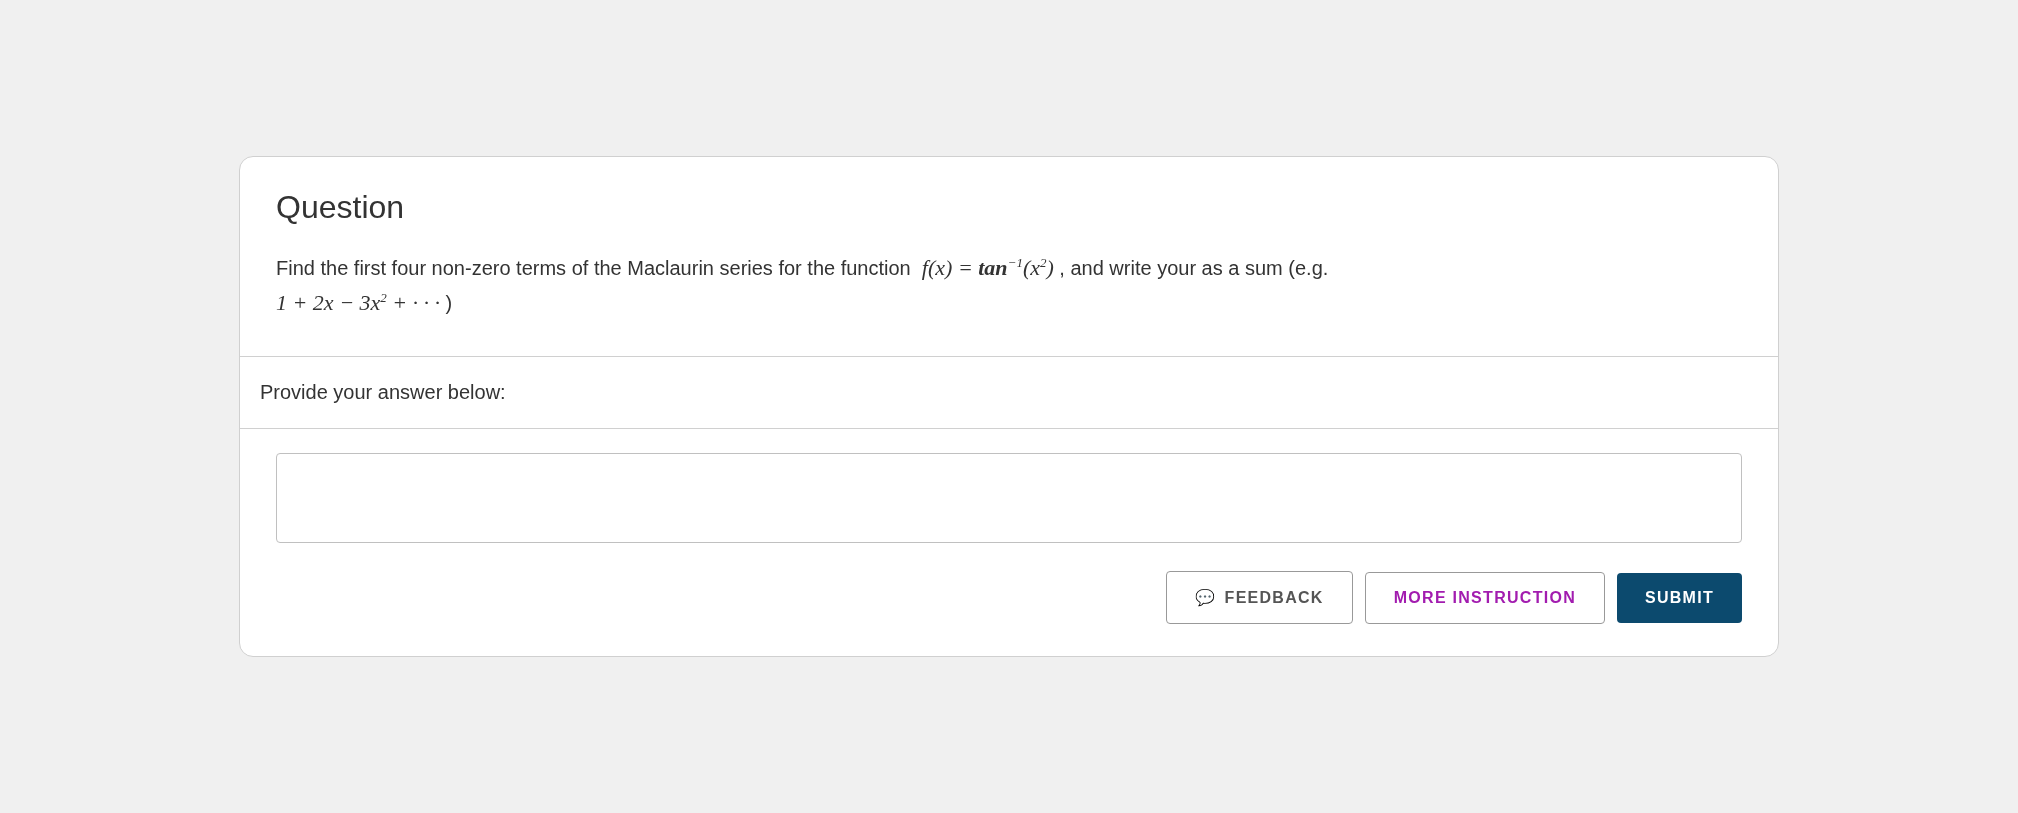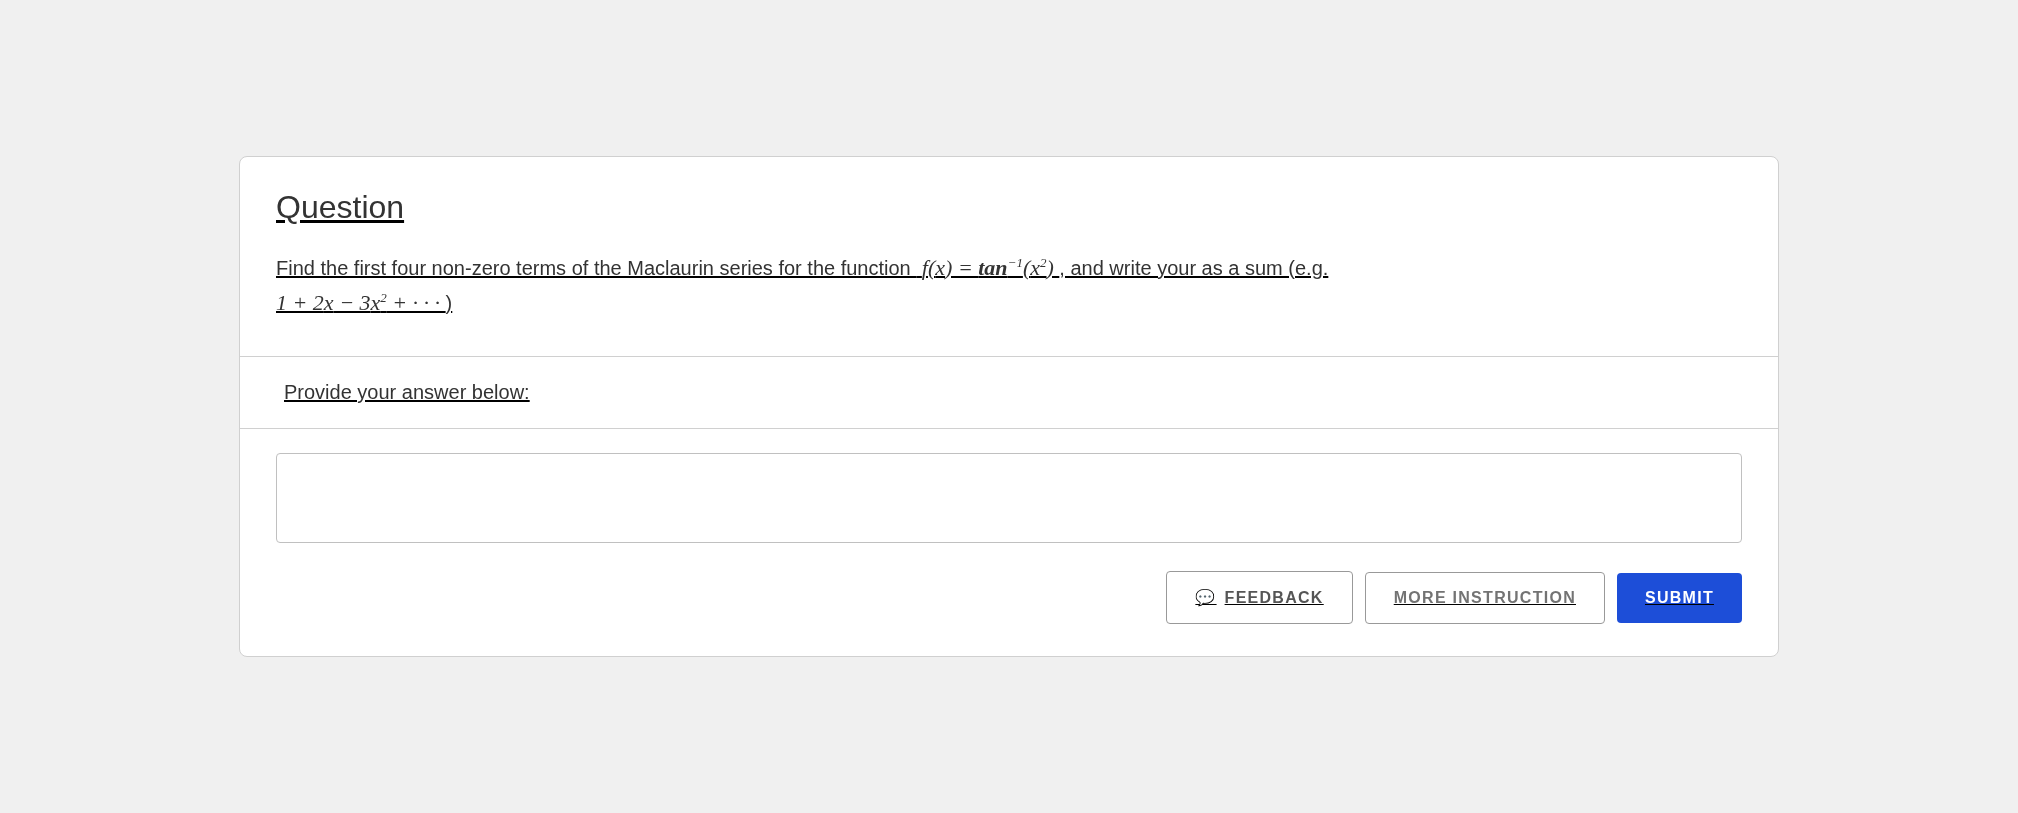--- a/index.html
+++ b/index.html
@@ -20,23 +20,22 @@
     }
 
     .page-wrapper {
       width: 100%;
       max-width: 1540px;
     }
 
     .card {
       background: #ffffff;
       border: 1px solid #d0d0d0;
-      border-radius: 8px;
+      border-radius: 14px;
       overflow: hidden;
-      text-decoration: underline;
     }
 
     .question-section {
       padding: 32px 36px 36px 36px;
       border-bottom: 1px solid #d0d0d0;
     }
 
     .question-title {
       font-family: Arial, Helvetica, sans-serif;
       font-size: 32px;
@@ -58,21 +57,21 @@
       font-style: italic;
       font-size: 22px;
     }
 
     sup {
       font-size: 13px;
       vertical-align: super;
     }
 
     .answer-label-section {
-      padding: 24px 44px;
+      padding: 24px 20px;
       border-bottom: 1px solid #d0d0d0;
     }
 
     .answer-label {
       font-family: Arial, Helvetica, sans-serif;
       font-size: 20px;
       color: #333333;
     }
 
     .answer-input-section {
@@ -122,25 +121,25 @@
     }
 
     .feedback-icon {
       font-size: 16px;
       color: #555;
     }
 
     .btn-more-instruction {
       background: #ffffff;
       border: 1px solid #999999;
-      color: #737373;
+      color: #a21caf;
     }
 
     .btn-submit {
-      background: #1d4ed8;
+      background: #0c4a6e;
       color: #ffffff;
       border: none;
     }
 
     .content-attribution {
       margin-top: 10px;
       font-family: Arial, Helvetica, sans-serif;
       font-size: 14px;
       color: #555555;
     }

